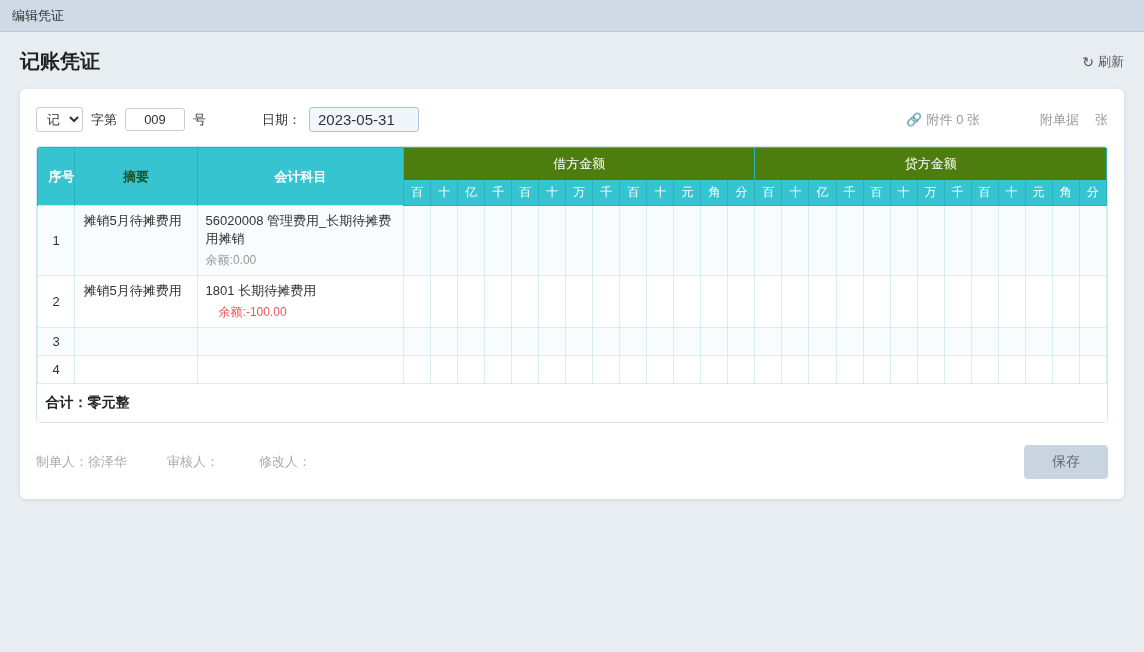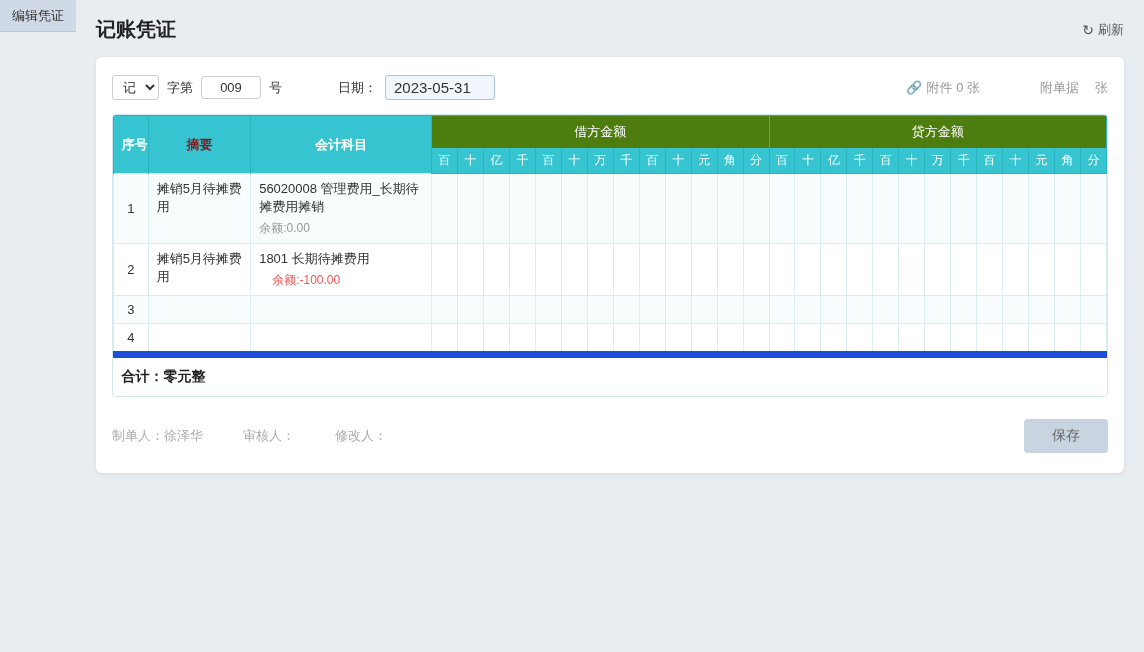--- a/index.html
+++ b/index.html
@@ -9,21 +9,21 @@
       background: #e8edf2;
       width: 1144px;
       height: 652px;
       overflow: hidden;
     }
     .window {
       width: 1144px;
       height: 652px;
       background: #e8edf2;
       display: flex;
-      flex-direction: row;
+      flex-direction: column;
     }
     .title-bar {
       background: #d0dae6;
       padding: 6px 12px;
       font-size: 13px;
       color: #333;
       border-bottom: 1px solid #bcc8d4;
       height: 32px;
       display: flex;
       align-items: center;
@@ -143,21 +143,21 @@
     }
     .th-seq {
       background: #36c5d0;
       color: #fff;
       text-align: right;
       border: 1px solid #2ab3be;
       width: 40px;
     }
     .th-summary {
       background: #36c5d0;
-      color: #7f1d1d;
+      color: #14532d;
       text-align: center;
       border: 1px solid #2ab3be;
       width: 140px;
     }
     .th-account {
       background: #36c5d0;
       color: #fff;
       text-align: center;
       border: 1px solid #2ab3be;
       width: 230px;
@@ -183,21 +183,21 @@
       padding: 6px 2px;
       font-size: 12px;
       color: #333;
     }
     .row-odd { background: #f8fcfd; }
     .row-even { background: #ffffff; }
     .balance-label { color: #999; font-size: 12px; margin-top: 4px; }
     .balance-negative { color: #e55; font-size: 12px; margin-top: 4px; margin-left: 13px; }
     .account-code { color: #333; font-weight: normal; }
     .total-row td {
-      border-top: 7px solid #1d4ed8;
+      border-top: 1px solid #1d4ed8;
       padding: 10px 8px;
       font-size: 14px;
       font-weight: bold;
       color: #222;
       background: #fff;
     }
     .footer-row {
       display: flex;
       align-items: center;
       justify-content: space-between;

